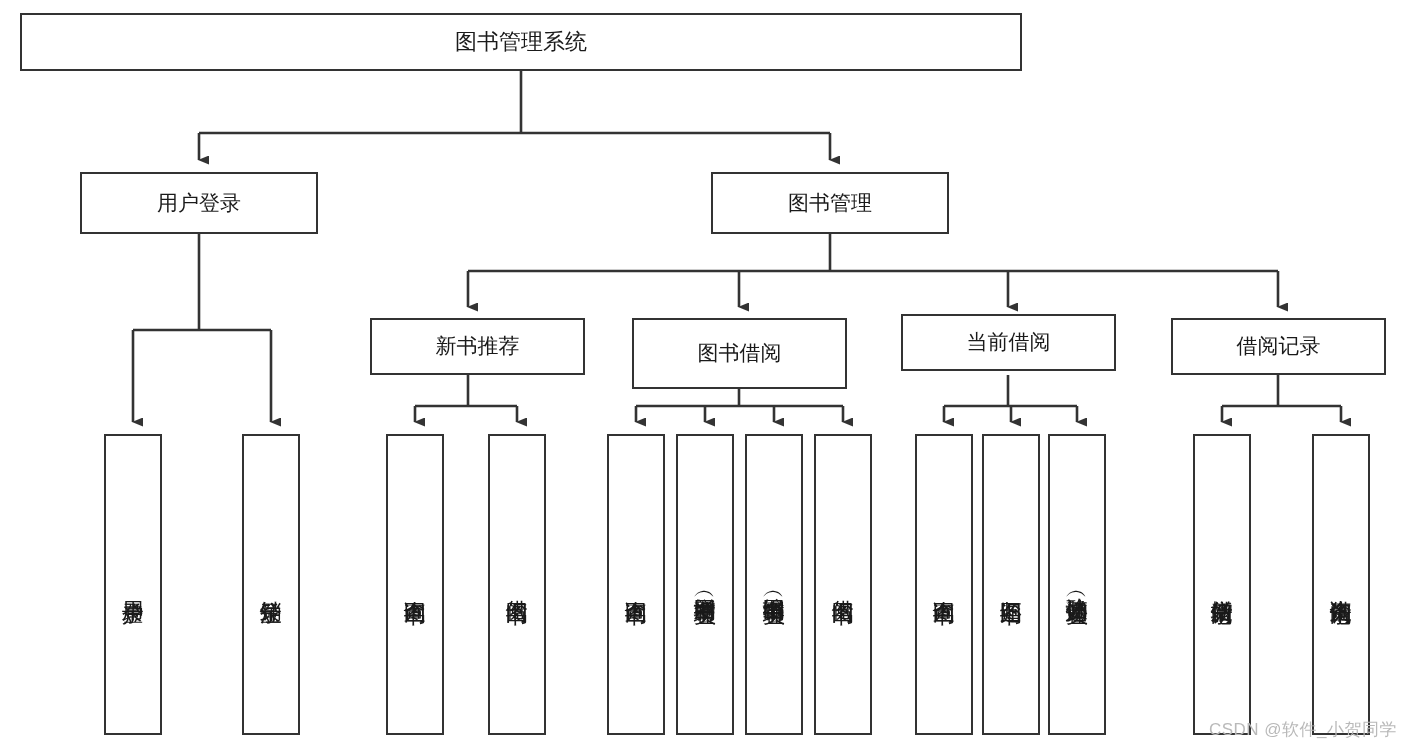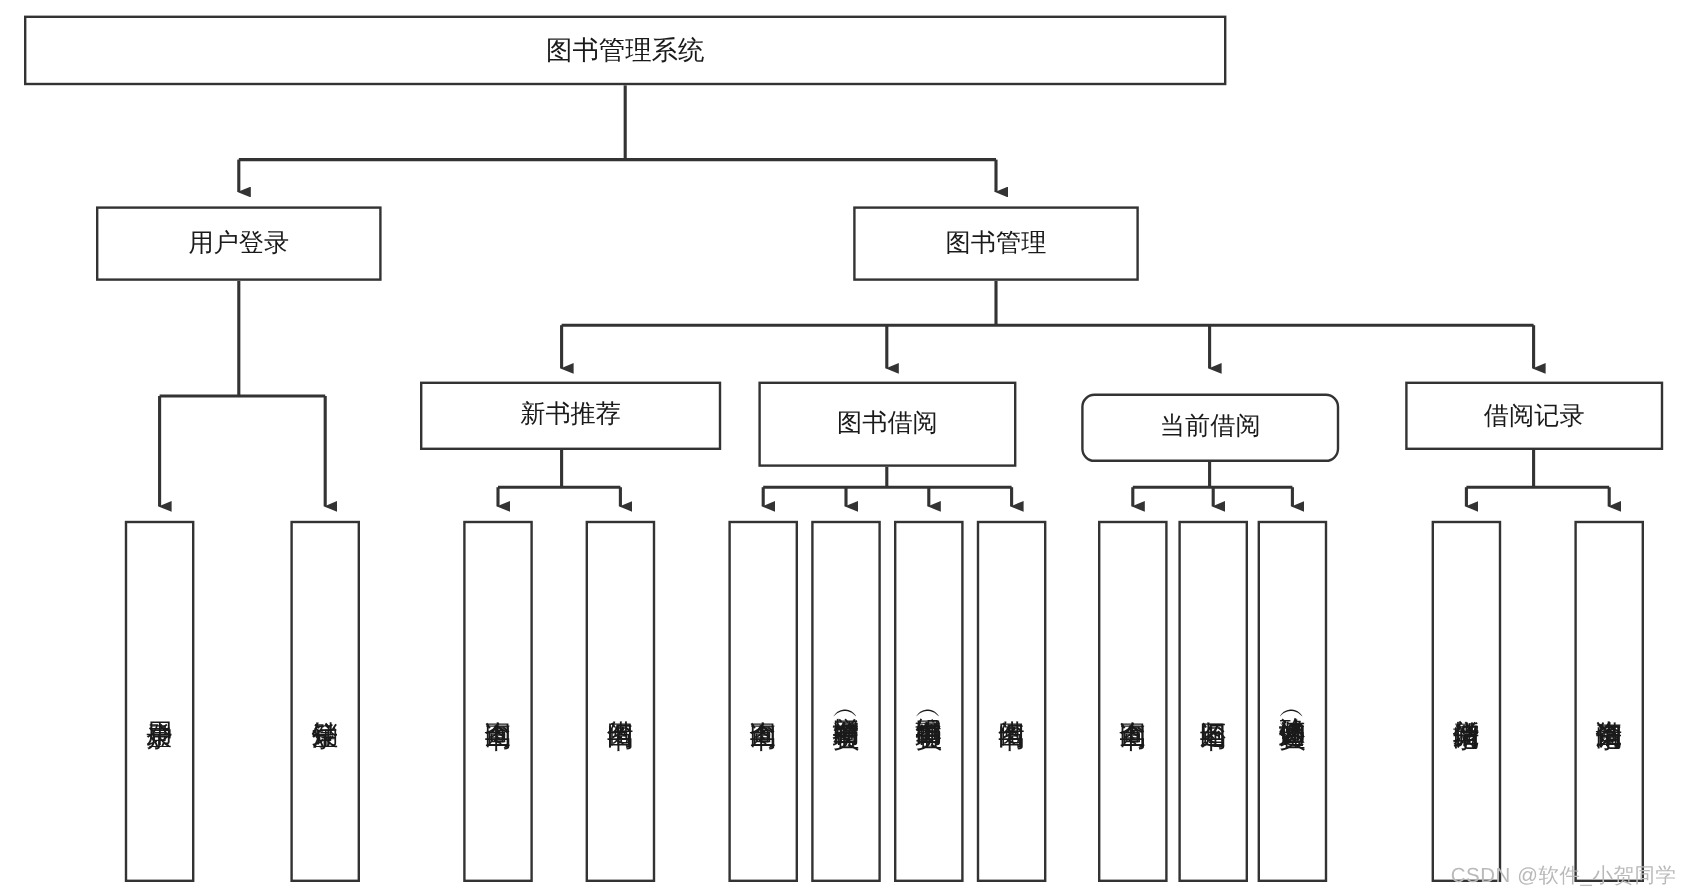--- a/index.html
+++ b/index.html
@@ -138,29 +138,29 @@
   </div>
 
   <div class="node horiz" style="left:80px; top:172px; width:238px; height:62px;">
     <span class="node-label">用户登录</span>
   </div>
 
   <div class="node horiz" style="left:711px; top:172px; width:238px; height:62px;">
     <span class="node-label">图书管理</span>
   </div>
 
-  <div class="node horiz" style="left:350px; top:318px; width:251px; height:57px;">
+  <div class="node horiz" style="left:370px; top:318px; width:215px; height:57px;">
     <span class="node-label">新书推荐</span>
   </div>
 
   <div class="node horiz" style="left:632px; top:318px; width:215px; height:71px;">
     <span class="node-label">图书借阅</span>
   </div>
 
-  <div class="node horiz" style="left:901px; top:328px; width:215px; height:57px;border-radius:11px;">
+  <div class="node horiz" style="left:901px; top:314px; width:215px; height:57px;">
     <span class="node-label">当前借阅</span>
   </div>
 
   <div class="node horiz" style="left:1171px; top:318px; width:215px; height:57px;font-family:Liberation Serif, serif;">
     <span class="node-label">借阅记录</span>
   </div>
 
   <div class="node vert" style="left:104px; top:434px; width:58px; height:301px;">
     <span class="node-label">用户登录</span>
   </div>

